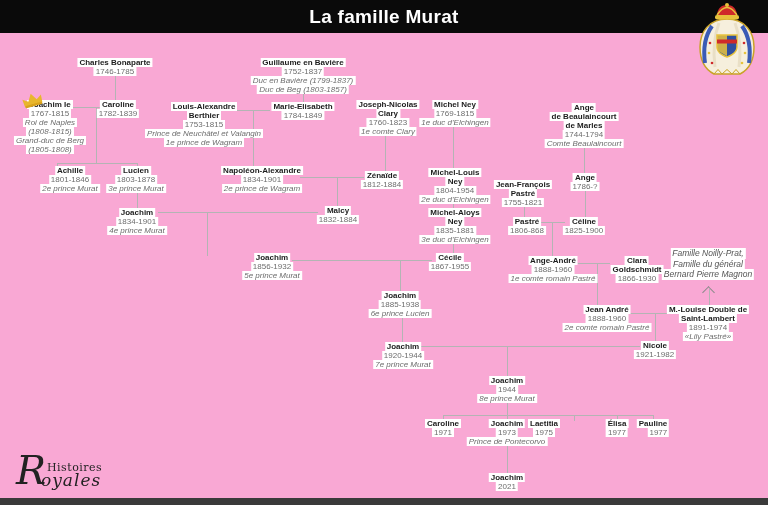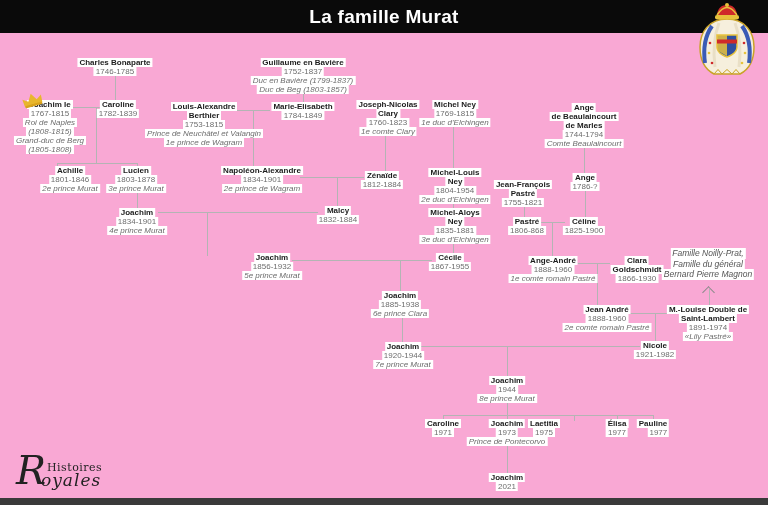--- a/index.html
+++ b/index.html
@@ -208,21 +208,21 @@
         <div class="row row-dates">1866-1930</div>
       </div>
       <div class="node node-note" style="left: 708px; top: 248px;">
         <div class="row row-title">Famille Noilly-Prat,</div>
         <div class="row row-title">Famille du général</div>
         <div class="row row-title">Bernard Pierre Magnon</div>
       </div>
       <div class="node" style="left: 400px; top: 291px;">
         <div class="row row-name">Joachim</div>
         <div class="row row-dates">1885-1938</div>
-        <div class="row row-title">6e prince Clara</div>
+        <div class="row row-title">6e prince Lucien</div>
       </div>
       <div class="node" style="left: 607px; top: 305px;">
         <div class="row row-name">Jean André</div>
         <div class="row row-dates">1888-1960</div>
         <div class="row row-title">2e comte romain Pastré</div>
       </div>
       <div class="node" style="left: 708px; top: 305px;">
         <div class="row row-name">M.-Louise Double de</div>
         <div class="row row-name">Saint-Lambert</div>
         <div class="row row-dates">1891-1974</div>

